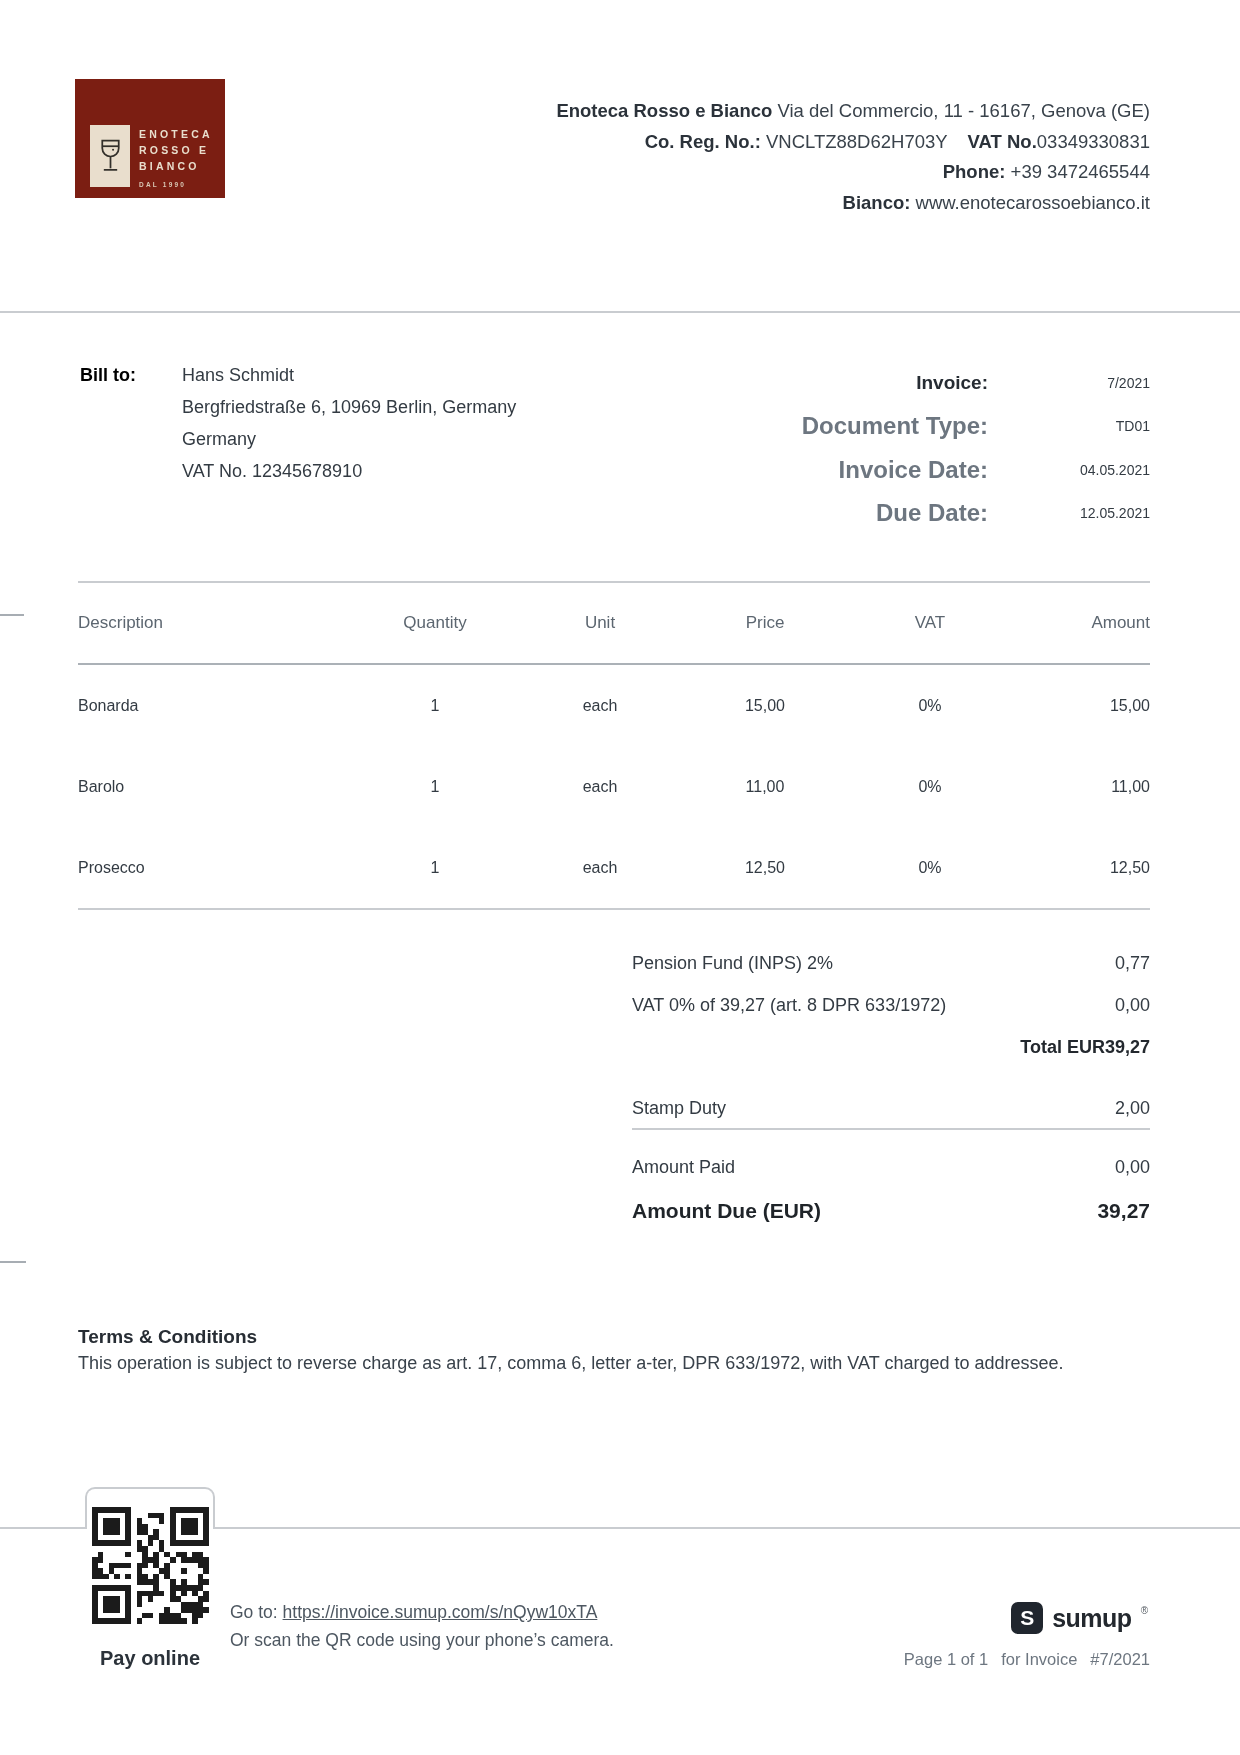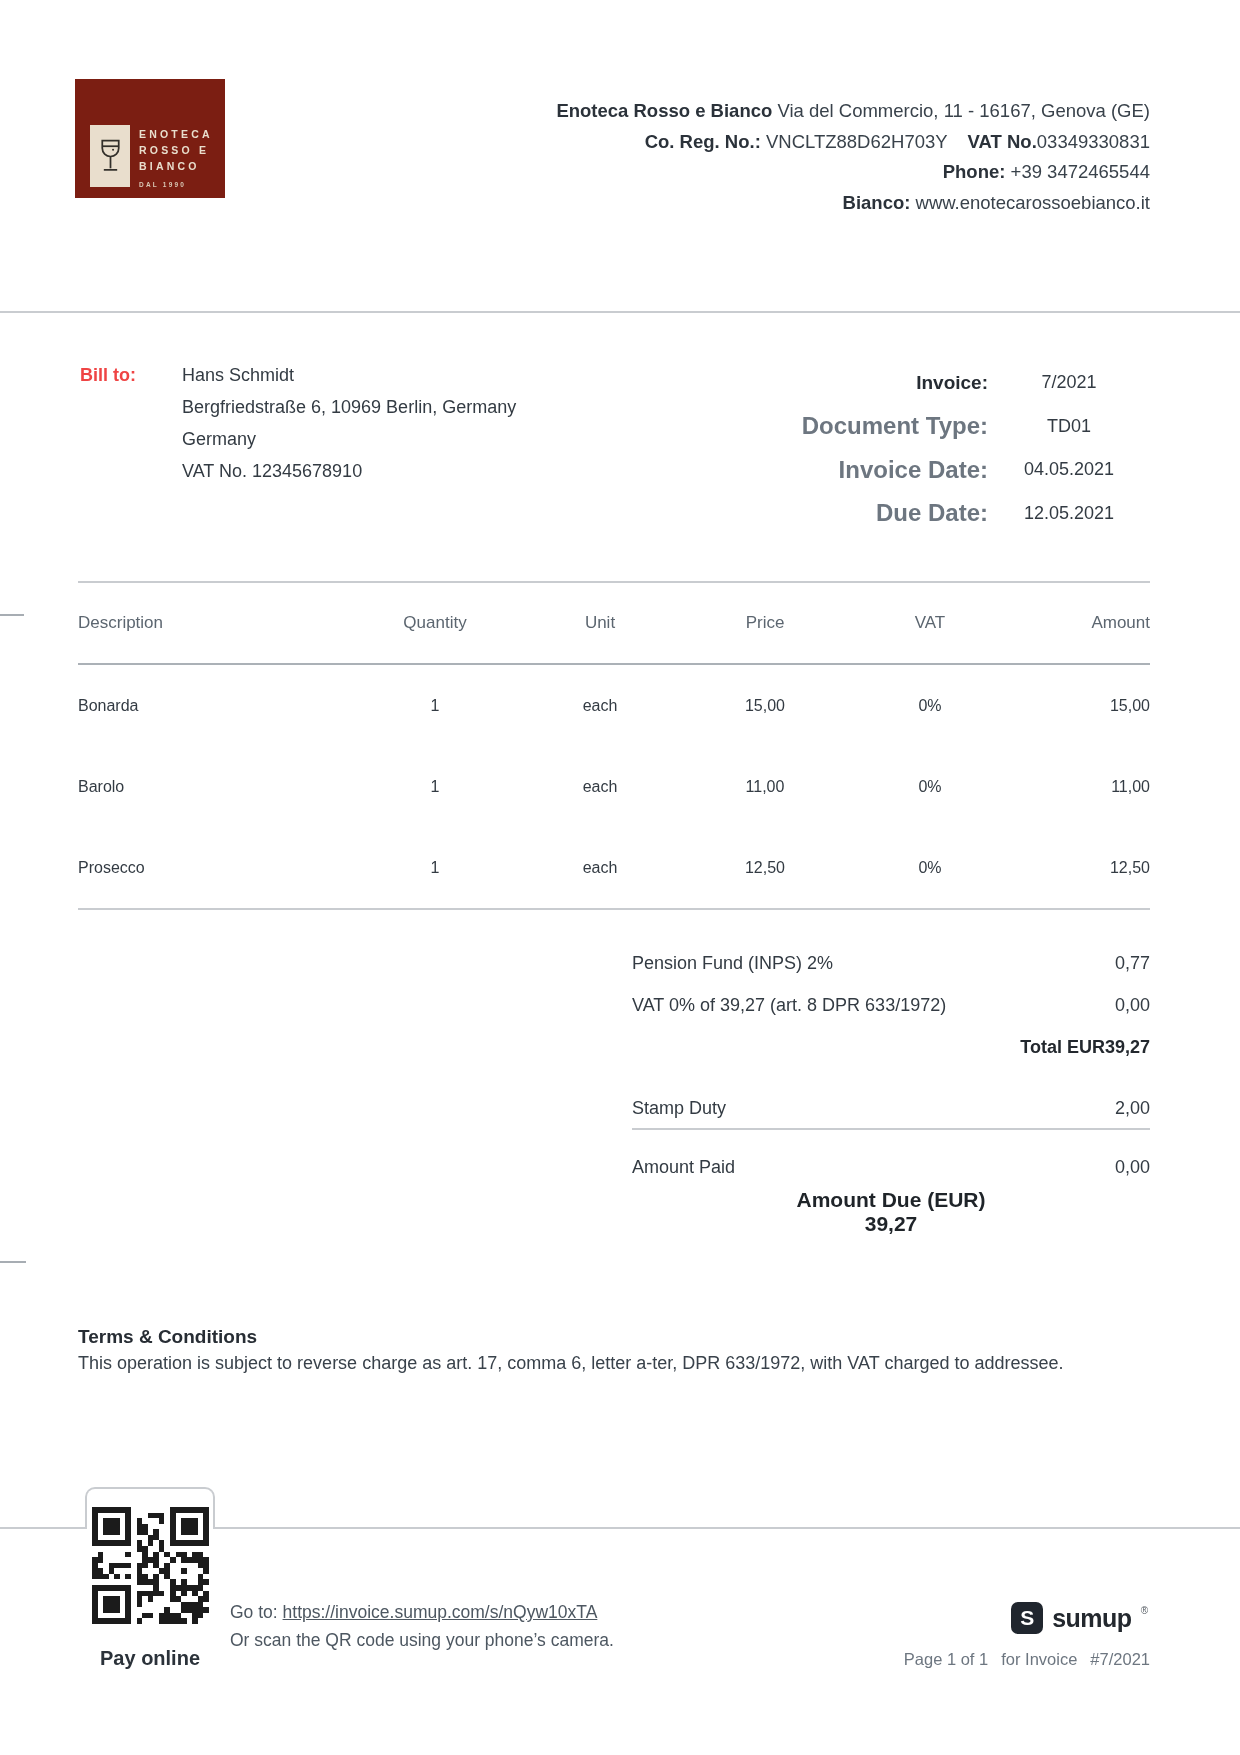--- a/index.html
+++ b/index.html
@@ -20,42 +20,42 @@
 
   
   .company { right:90px; top:96px; text-align:right; font-size:18.5px; line-height:30.5px; color:#39424b; white-space:nowrap; }
   .company b { color:#2b323a; }
   .pair-gap { display:inline-block; width:20px; }
 
   .divider { left:0; top:311px; width:1240px; height:2px; background:#c9ccd0; }
 
   
   .billto { left:80px; top:359px; display:flex; font-size:18px; line-height:32px; }
-  .billto-label { width:102px; color:#ef4444; font-weight:bold; }
+  .billto-label { width:102px; color:#000000; font-weight:bold; }
   .meta { right:90px; top:361px; }
   .meta-row { display:flex; justify-content:flex-end; align-items:center; height:43.5px; }
   .meta-label { color:#6d7680; font-weight:bold; font-size:24px; }
   .meta-row.first .meta-label { color:#262c33; font-size:19px; }
-  .meta-value { width:162px; text-align:center; font-size:18px; color:#333b43; }
+  .meta-value { width:162px; text-align:right; font-size:14px; color:#333b43; }
 
   
   .items { left:78px; top:581px; width:1072px; border-top:2px solid #c9ccd0; }
   .grid6 { display:grid; grid-template-columns:270px 174px 156px 174px 156px 142px; align-items:center; }
   .items-header { height:82px; border-bottom:2px solid #abb1b7; color:#5c6670; font-size:17px; }
   .items-body { border-bottom:2px solid #c9ccd0; }
   .items-row { height:81px; font-size:16px; color:#333b43; }
   .c { text-align:center; } .r { text-align:right; }
 
   
   .totals { left:632px; top:942px; width:518px; font-size:18px; }
   .t-row { display:flex; justify-content:space-between; align-items:center; height:42px; }
   .t-row.bold { font-weight:bold; color:#23282e;justify-content:flex-end; }
   .t-gap20 { height:20px; } .t-gap16 { height:16px; }
   .t-stamp { border-bottom:2px solid #c9ccd0; }
-  .t-due { height:46px; font-size:21px; font-weight:bold; color:#1f2429;flex-direction:column; }
+  .t-due { height:46px; font-size:21px; font-weight:bold; color:#1f2429; }
 
   .fold { background:#a7adb3; height:2px; left:0; }
   .fold-1 { top:614px; width:24px; }
   .fold-2 { top:1261px; width:26px; }
 
   
   .terms { left:78px; top:1326px; width:1072px; }
   .terms-title { font-size:19px; font-weight:bold; color:#272d34; }
   .terms-body { font-size:18px; line-height:30px; color:#39424b; text-align:justify; }
 

